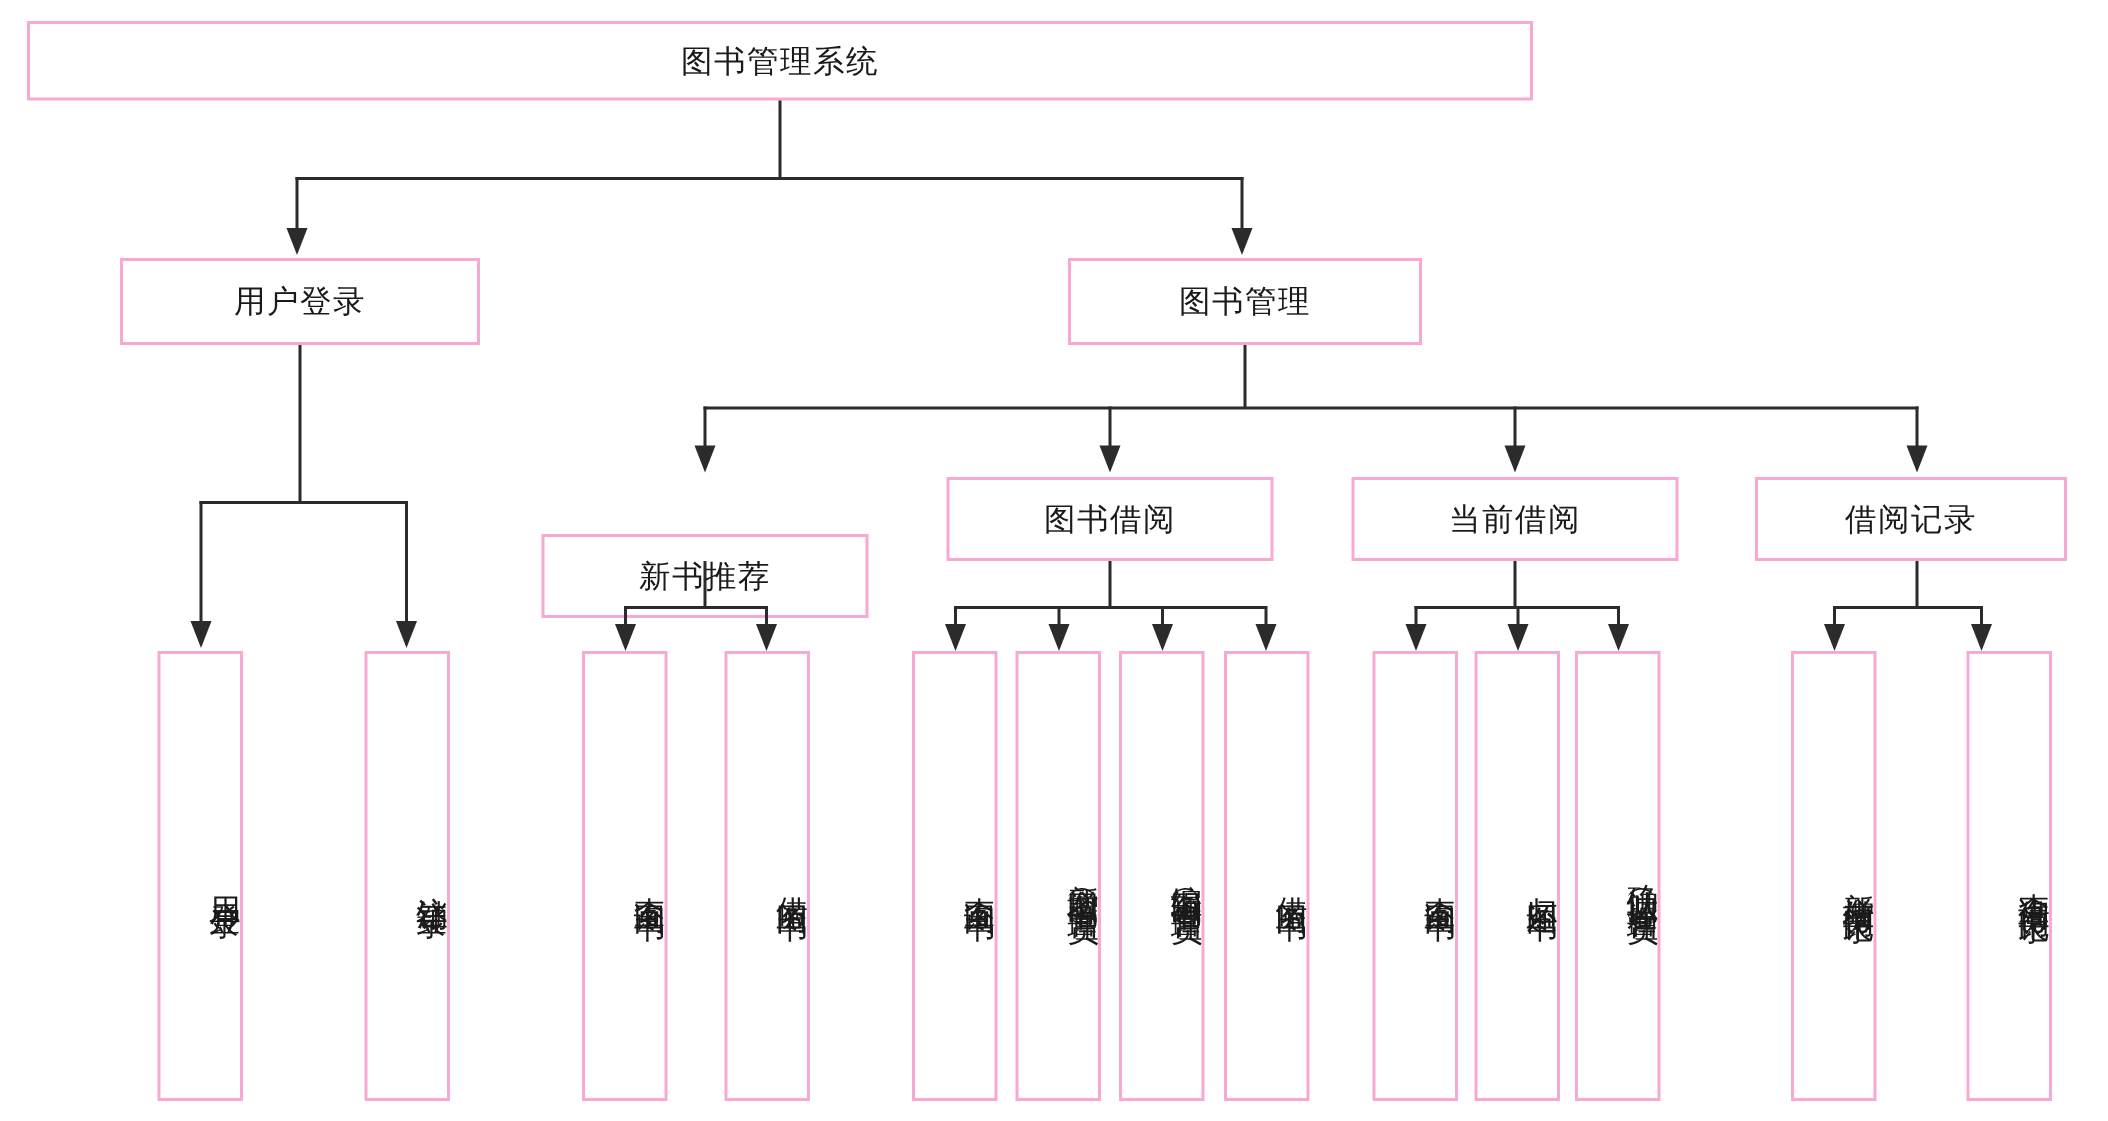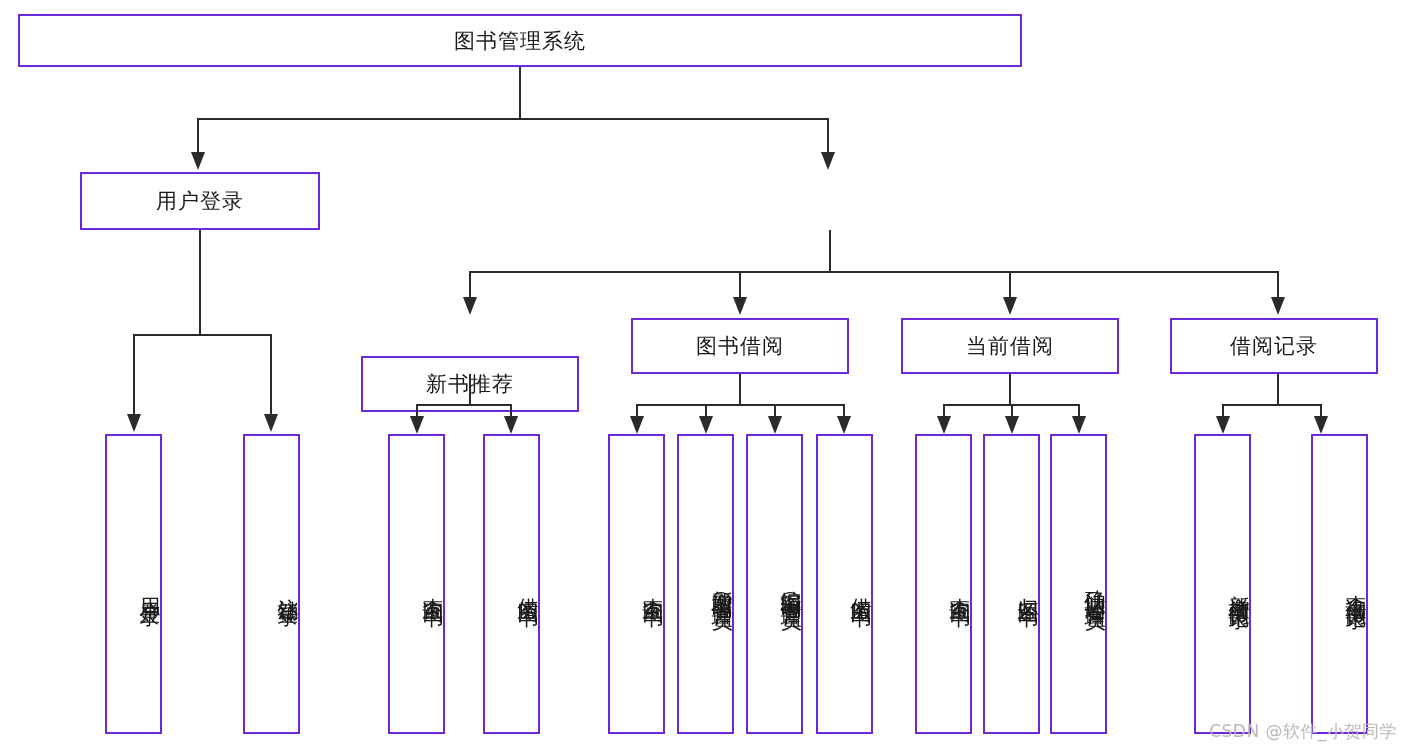--- a/index.html
+++ b/index.html
@@ -13,21 +13,21 @@
   #canvas {
     position: relative;
     width: 1405px;
     height: 747px;
     background: #ffffff;
     overflow: hidden;
   }
   .node {
     position: absolute;
     box-sizing: border-box;
-    border: 2px solid #6d28d9;
+    border: 2px solid #f9a8d4;
     background: #ffffff;
     display: flex;
     align-items: center;
     justify-content: center;
     color: #1a1a1a;
   }
   .node.horiz {
     font-size: 21px;
     letter-spacing: 1px;
     white-space: nowrap;
@@ -81,20 +81,21 @@
 
   <div class="edge h" style="left:197px; top:118px; width:632px;"></div>
 
   <div class="edge v" style="left:197px; top:118px; height:38px;"></div>
   <div class="arrow" style="left:191px; top:152px;"></div>
   <div class="edge v" style="left:827px; top:118px; height:38px;"></div>
   <div class="arrow" style="left:821px; top:152px;"></div>
 
   <div class="node horiz" style="left:80px; top:172px; width:240px; height:58px;">用户登录</div>
 
+  <div class="node horiz" style="left:712px; top:172px; width:236px; height:58px;">图书管理</div>
 
   <div class="edge v" style="left:199px; top:230px; height:105px;"></div>
   <div class="edge h" style="left:133px; top:334px; width:139px;"></div>
   <div class="edge v" style="left:133px; top:334px; height:84px;"></div>
   <div class="arrow" style="left:127px; top:414px;"></div>
   <div class="edge v" style="left:270px; top:334px; height:84px;"></div>
   <div class="arrow" style="left:264px; top:414px;"></div>
 
   <div class="edge v" style="left:829px; top:230px; height:42px;"></div>
   <div class="edge h" style="left:469px; top:271px; width:810px;"></div>
@@ -161,15 +162,14 @@
   <div class="node vert top-heavy" style="left:746px; top:434px; width:57px; height:300px;">编辑图书（管理员）</div>
   <div class="node vert" style="left:816px; top:434px; width:57px; height:300px;">借阅图书</div>
 
   <div class="node vert" style="left:915px; top:434px; width:57px; height:300px;">查询图书</div>
   <div class="node vert" style="left:983px; top:434px; width:57px; height:300px;">归还图书</div>
   <div class="node vert top-heavy" style="left:1050px; top:434px; width:57px; height:300px;">确认归还（管理员）</div>
 
   <div class="node vert" style="left:1194px; top:434px; width:57px; height:300px;">新增借阅记录</div>
   <div class="node vert" style="left:1311px; top:434px; width:57px; height:300px;">查询借阅记录</div>
 
-  <div id="watermark">CSDN @软件_小贺同学</div>
 
 </div>
 
 </body></html>

